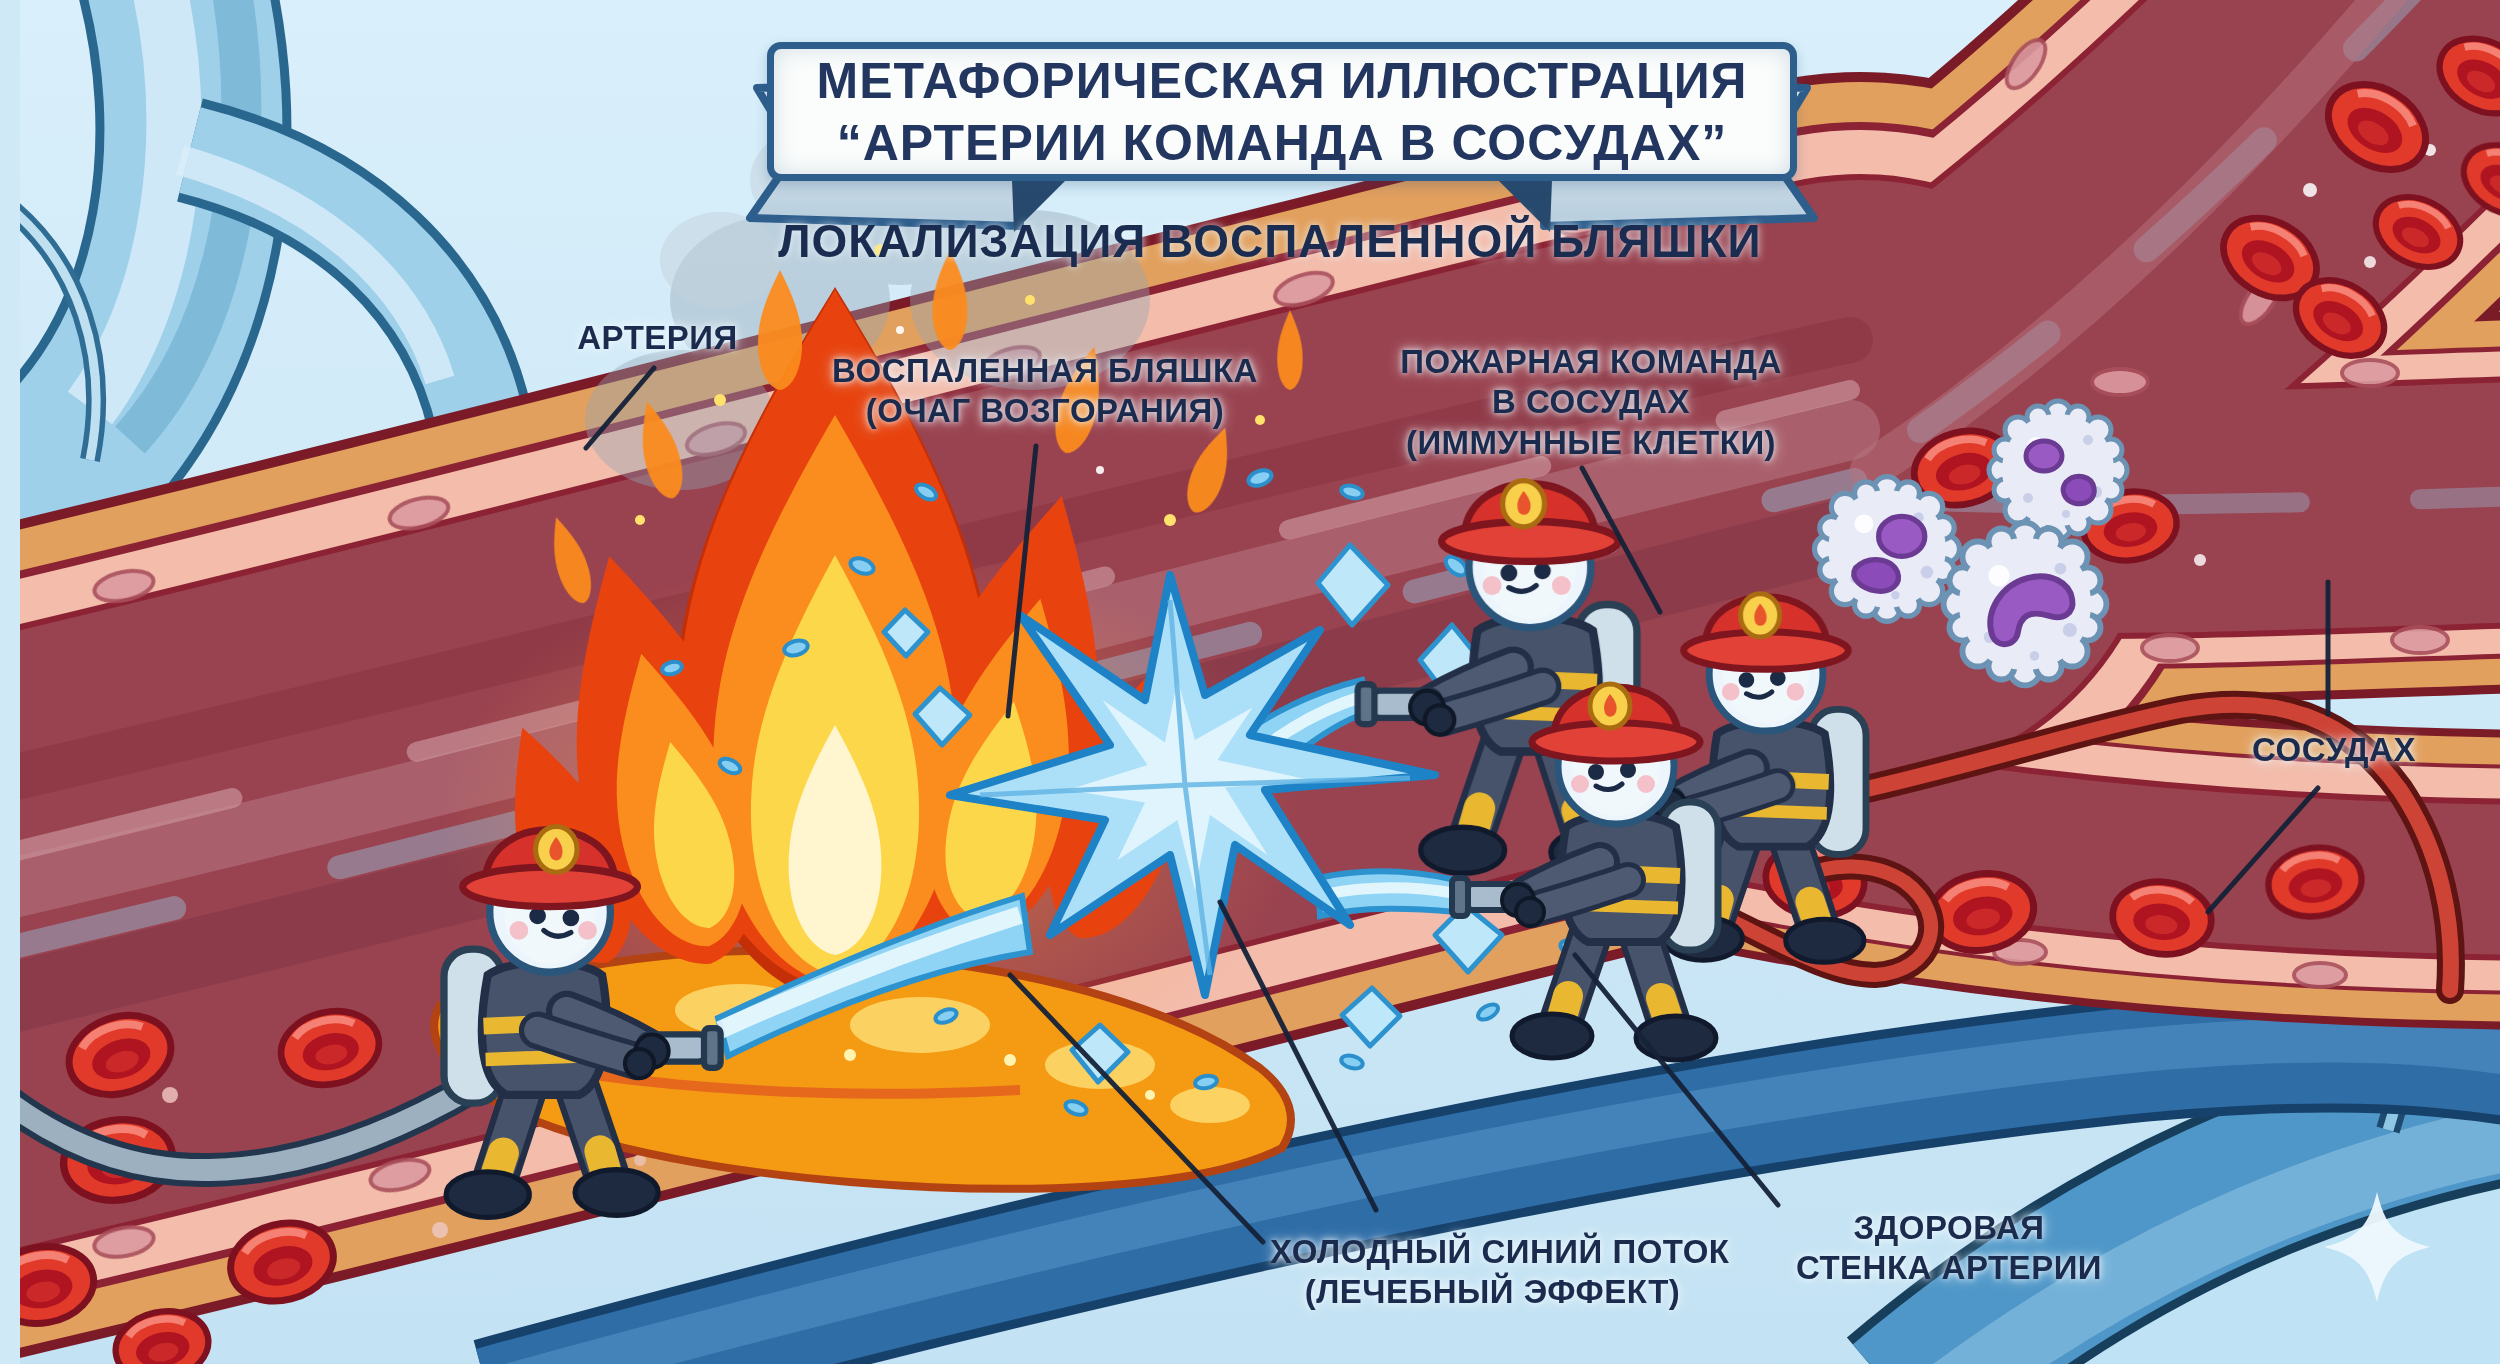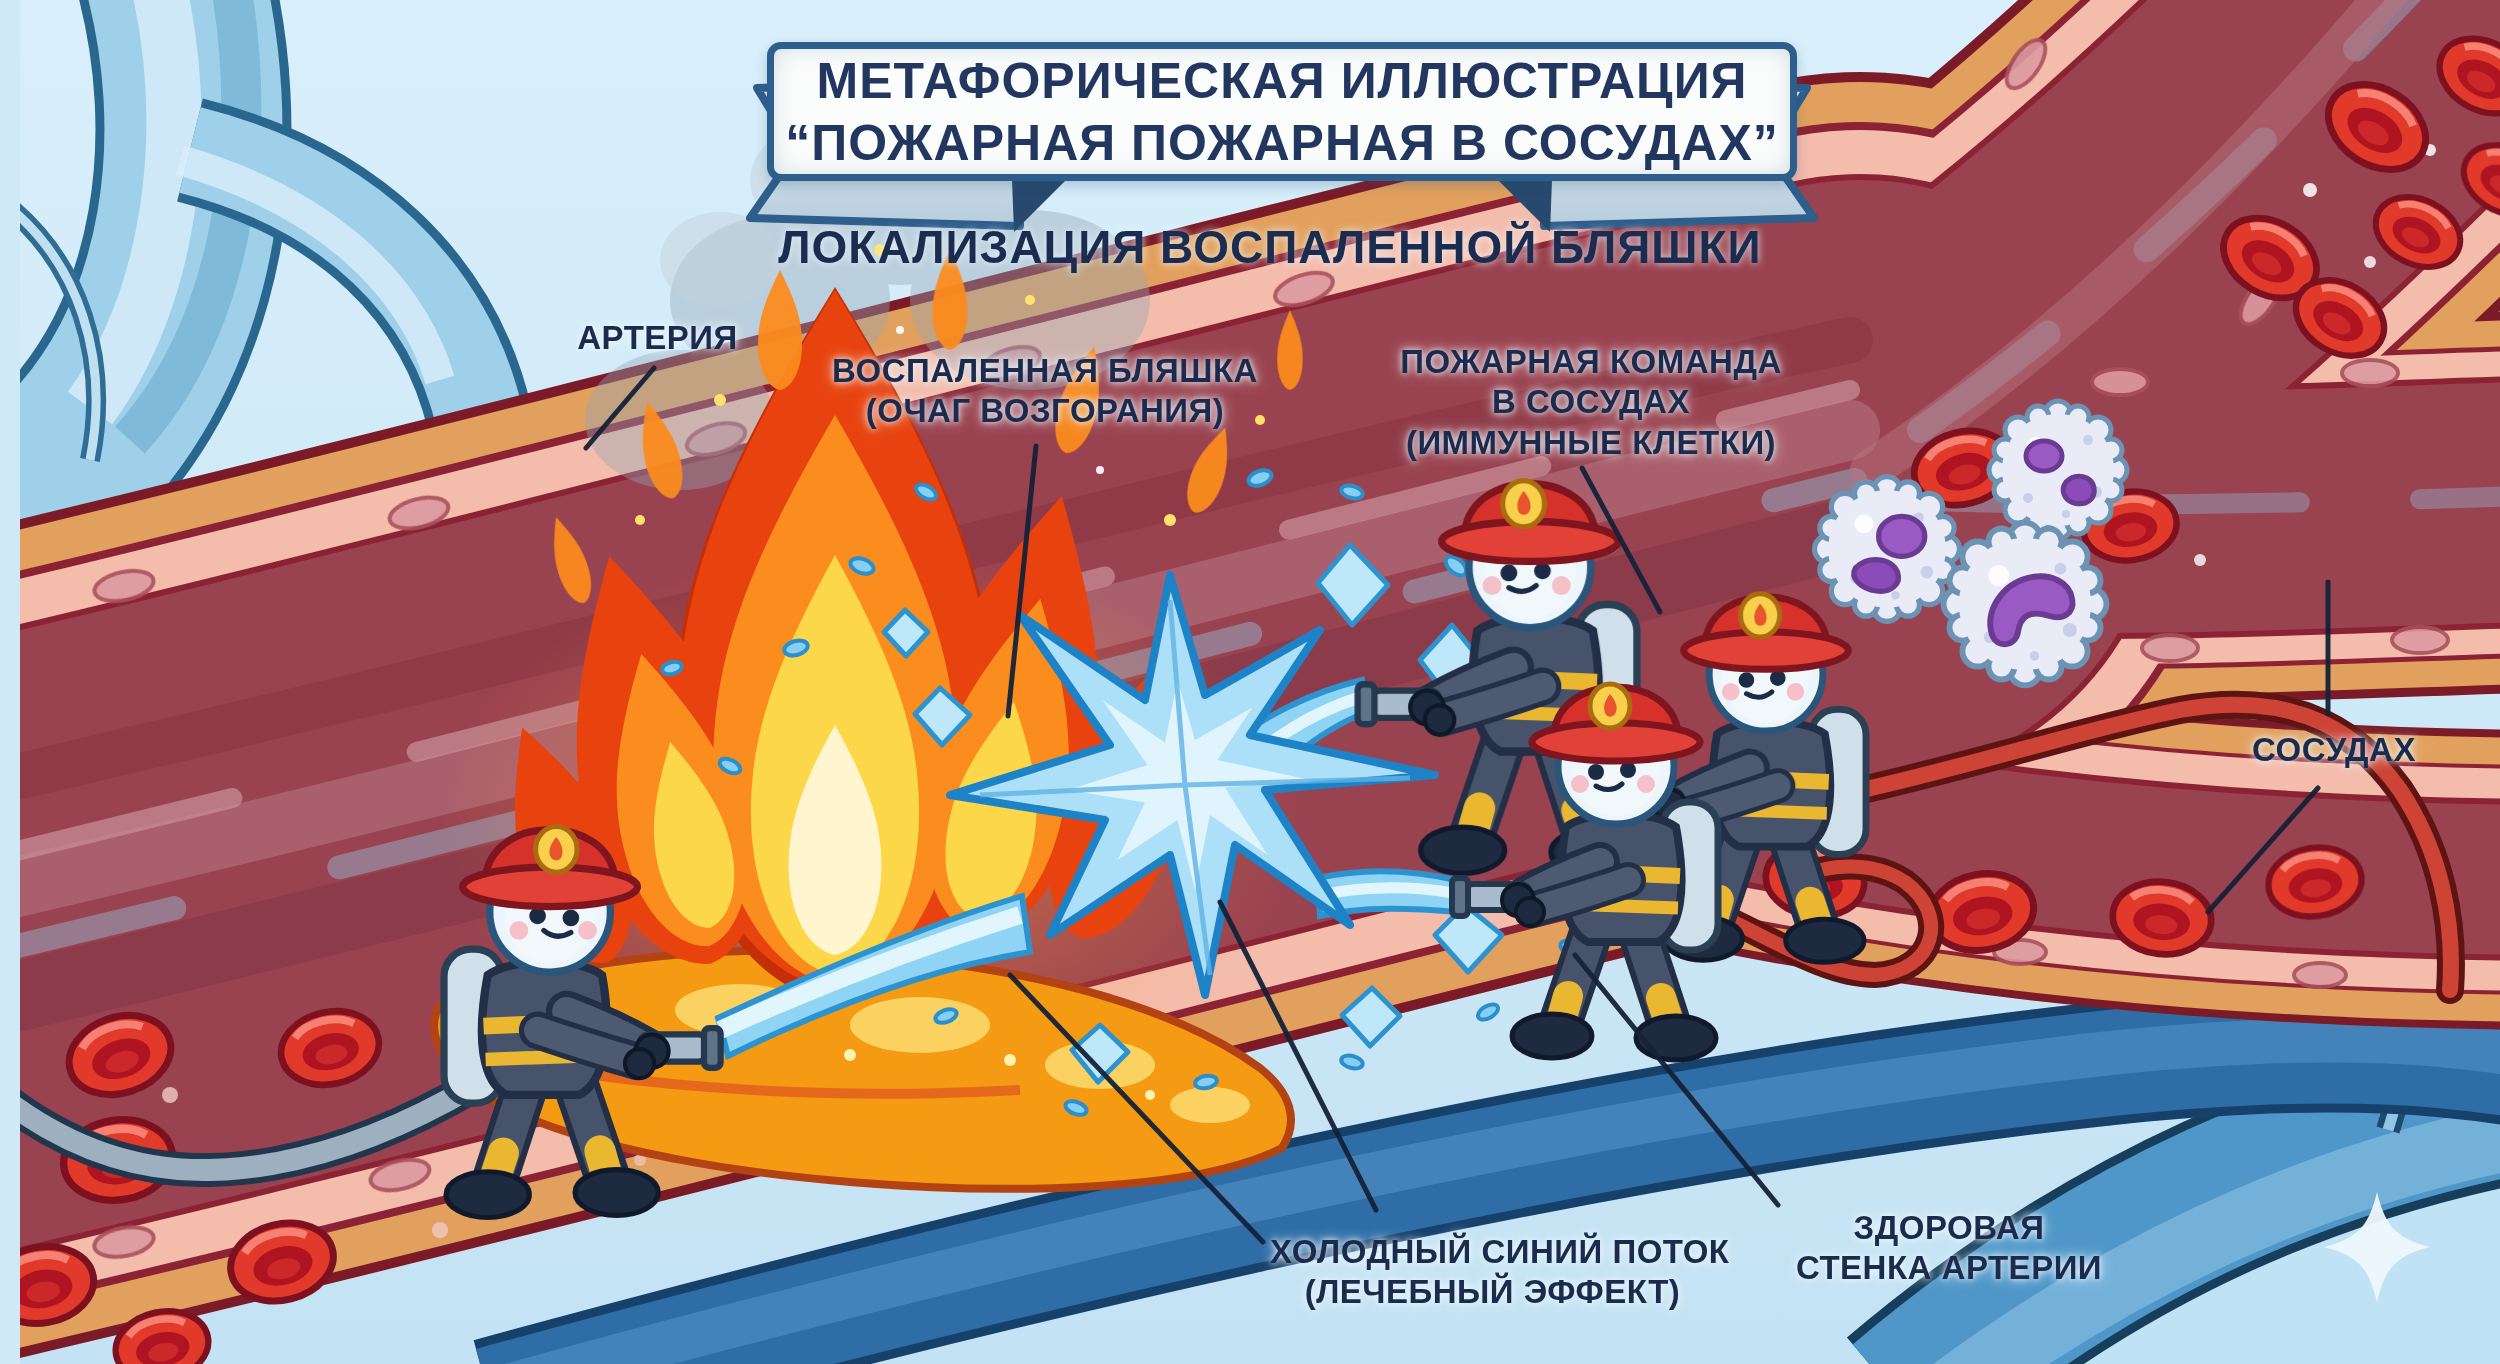--- a/index.html
+++ b/index.html
@@ -8,21 +8,21 @@
   #art{position:absolute;left:0;top:0;}
   .lbl{position:absolute;color:#1b2b4e;font-weight:700;font-size:33px;line-height:1.22;
        text-align:center;letter-spacing:.5px;white-space:nowrap;
        text-shadow:0 0 6px rgba(238,248,253,.95),0 0 14px rgba(238,248,253,.8);}
   .lbl span{display:block;}
   .banner{position:absolute;left:747px;top:42px;width:1030px;height:139px;
           background:#fbfdfc;border:7px solid #2e5e8c;border-radius:14px;
           box-sizing:border-box;display:flex;flex-direction:column;justify-content:center;
           align-items:center;gap:4px;color:#22365f;font-weight:700;font-size:50px;
           letter-spacing:1px;box-shadow:inset 0 0 22px rgba(120,150,175,.30),0 5px 12px rgba(40,80,120,.25);}
-  .subtitle{position:absolute;left:735px;top:220px;width:1030px;text-align:center;
+  .subtitle{position:absolute;left:735px;top:214px;width:1030px;text-align:center;
             color:#1a2c50;font-weight:700;font-size:46px;letter-spacing:1px;
             text-shadow:0 0 8px rgba(238,248,253,.9);}
   .lbl-artery{left:530px;top:318px;width:215px;}
   .lbl-plaque{left:812px;top:351px;width:426px;}
   .lbl-team{left:1357px;top:342px;width:428px;}
   .lbl-flow{left:2208px;top:730px;width:212px;}
   .lbl-cold{left:1250px;top:1232px;width:445px;}
   .lbl-healthy{left:1770px;top:1208px;width:318px;}
 </style>
 </head>
@@ -412,21 +412,21 @@
     <polygon points="1524,80 1787,88 1748,152 1794,218 1524,226" fill="url(#ribGrad)"></polygon>
     <path d="M 992,180 L 1046,180 L 994,232 Z" fill="#27496d" stroke="none"></path>
     <path d="M 1532,180 L 1478,180 L 1530,232 Z" fill="#27496d" stroke="none"></path>
   </g>
 
   <path d="M 2357,1192 C 2365,1225 2375,1238 2410,1247 C 2375,1256 2365,1269 2357,1302 C 2349,1269 2339,1256 2304,1247 C 2339,1238 2349,1225 2357,1192 Z" fill="#eef8fd" opacity=".95"></path>
 </svg>
 
 <div class="banner">
   <span>МЕТАФОРИЧЕСКАЯ ИЛЛЮСТРАЦИЯ</span>
-  <span>“ПОЖАРНАЯ ПОЖАРНАЯ В СОСУДАХ”</span>
+  <span>“АРТЕРИИ КОМАНДА В СОСУДАХ”</span>
 </div>
 
 <div class="subtitle">ЛОКАЛИЗАЦИЯ ВОСПАЛЕННОЙ БЛЯШКИ</div>
 
 <div class="lbl lbl-artery">
   <span>АРТЕРИЯ</span>
 </div>
 
 <div class="lbl lbl-plaque">
   <span>ВОСПАЛЕННАЯ БЛЯШКА</span>

